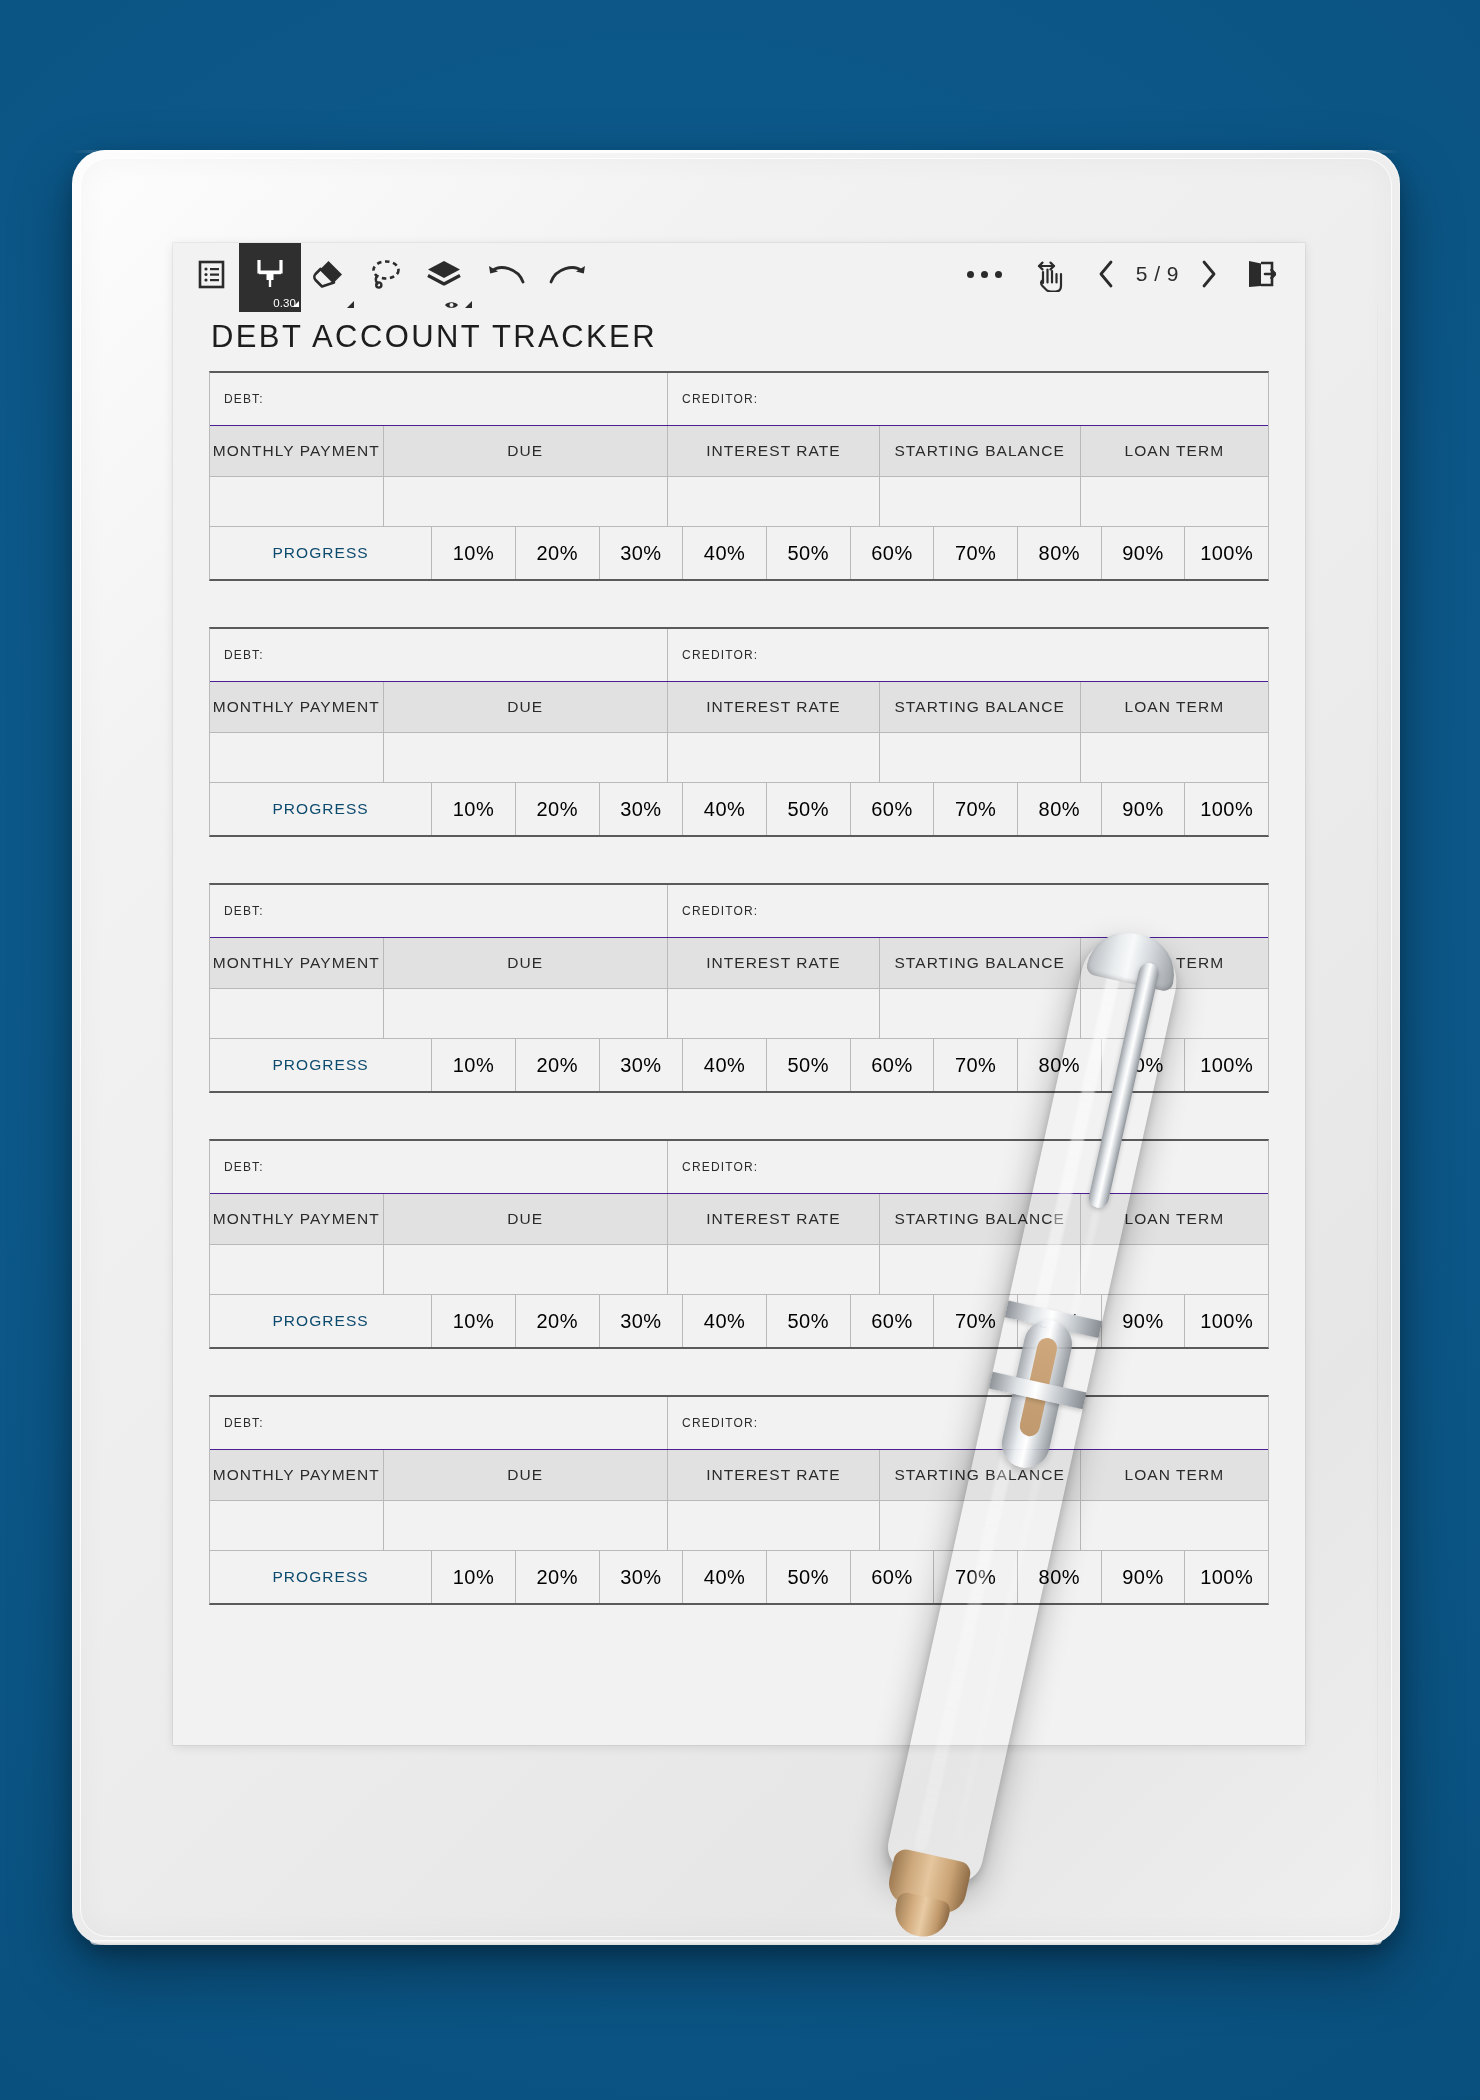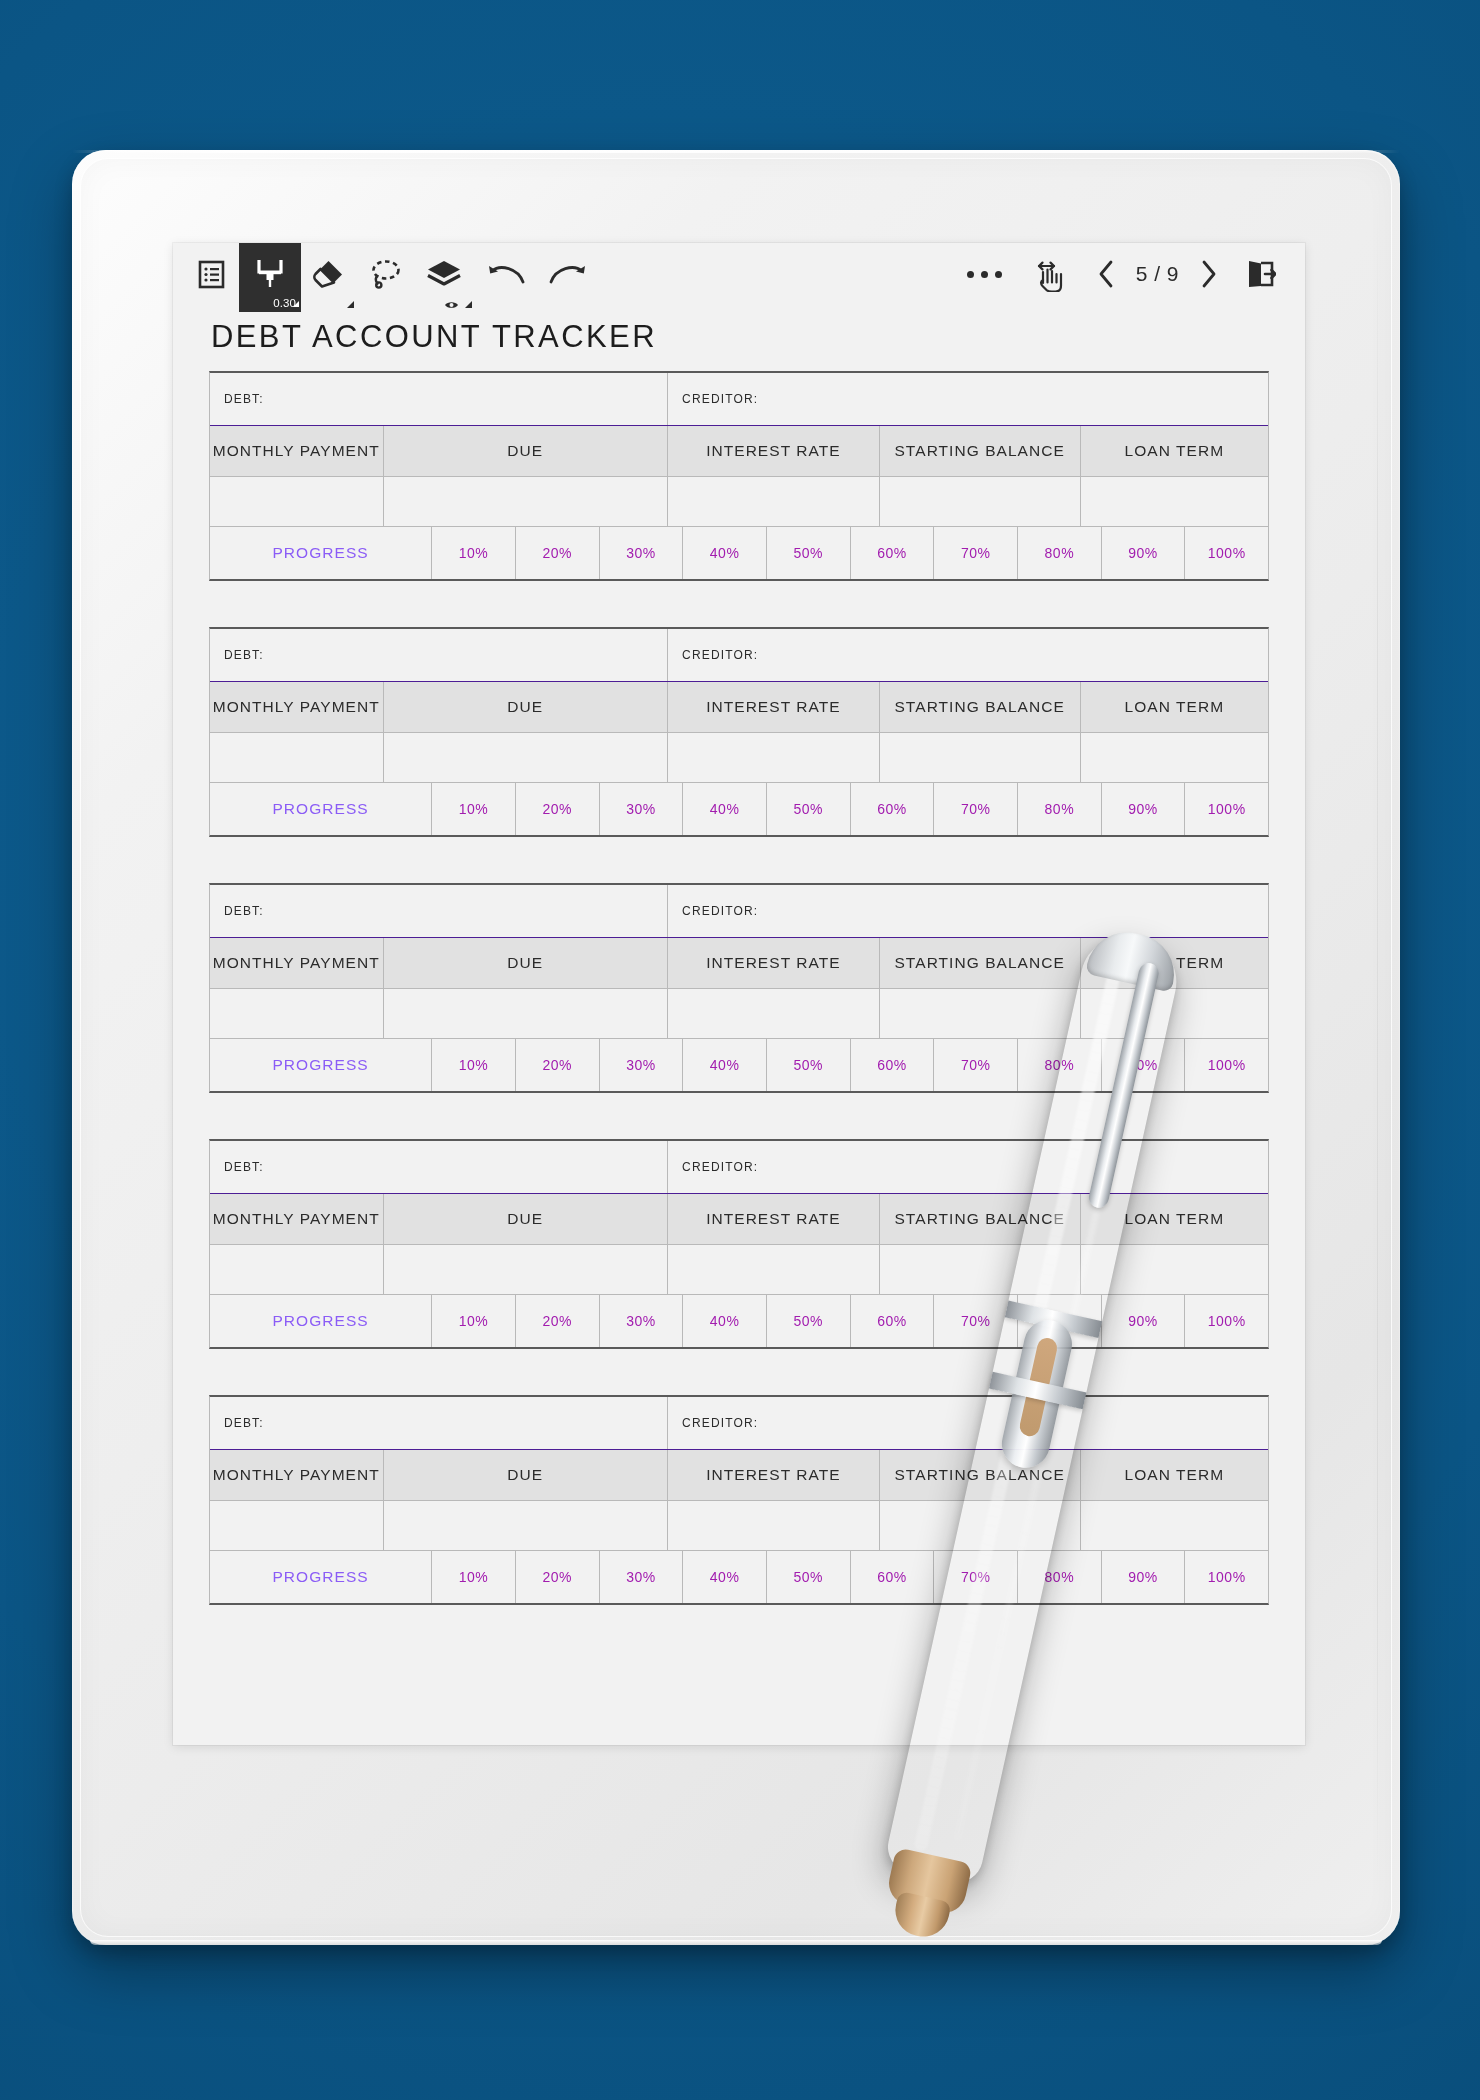--- a/index.html
+++ b/index.html
@@ -253,31 +253,31 @@
     display: flex;
     height: 52px;
   }
   .pg-label {
     width: 21.0%;
     display: flex;
     align-items: center;
     justify-content: center;
     font-size: 15.5px;
     letter-spacing: 1.05px;
-    color: #8b5cf6;
+    color: #0c4a6e;
     border-right: 1px solid #b9b9b9;
   }
   .pg-cell {
     flex: 1;
     display: flex;
     align-items: center;
     justify-content: center;
-    font-size: 14px;
+    font-size: 20px;
     letter-spacing: .5px;
-    color: #a21caf;
+    color: #000000;
     border-right: 1px solid #b9b9b9;
   }
   .pg-cell:last-child { border-right: none; }
 
   
   .pen {
     position: absolute;
     left: 1090px;
     top: 938px;
     width: 96px;

